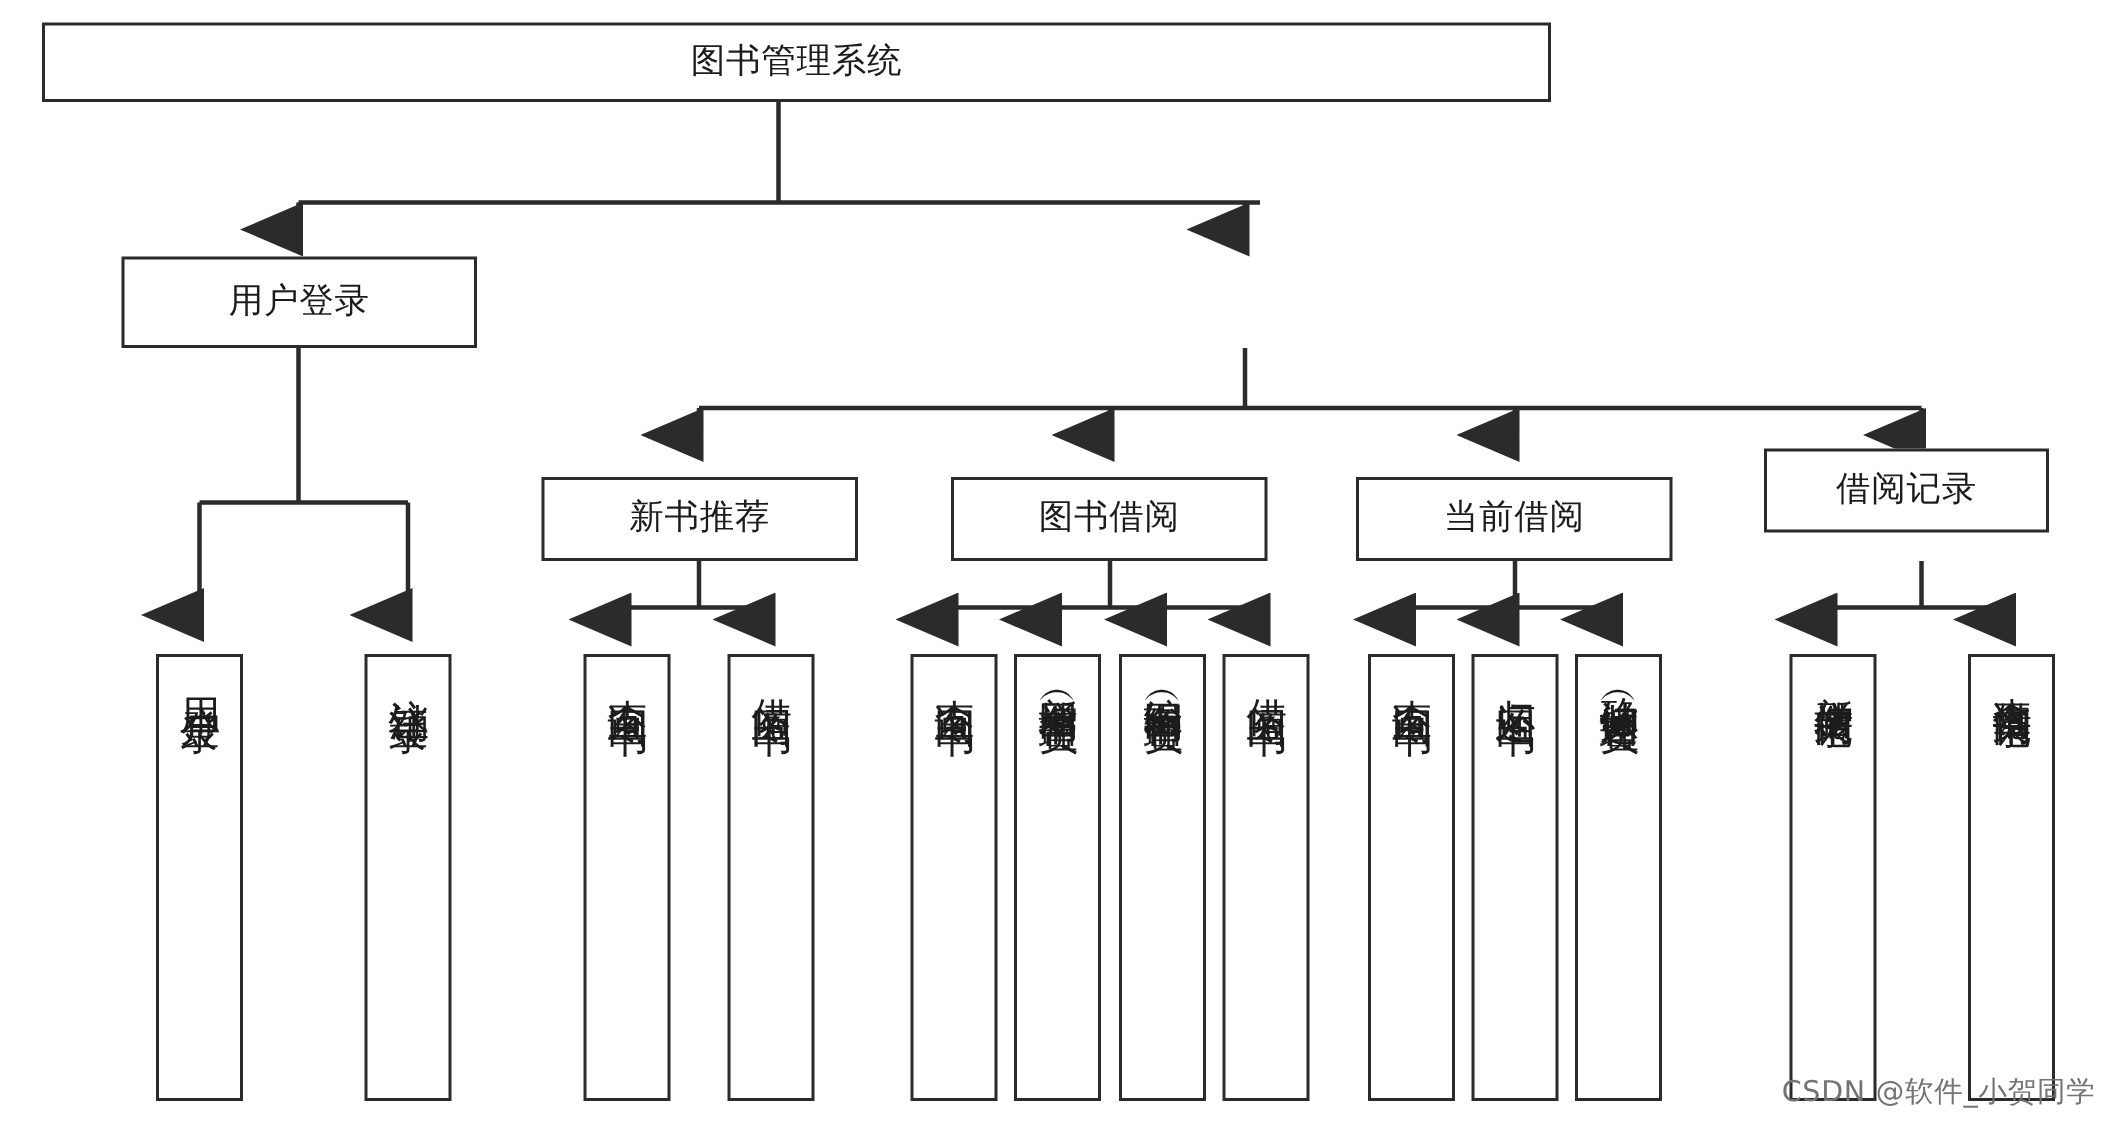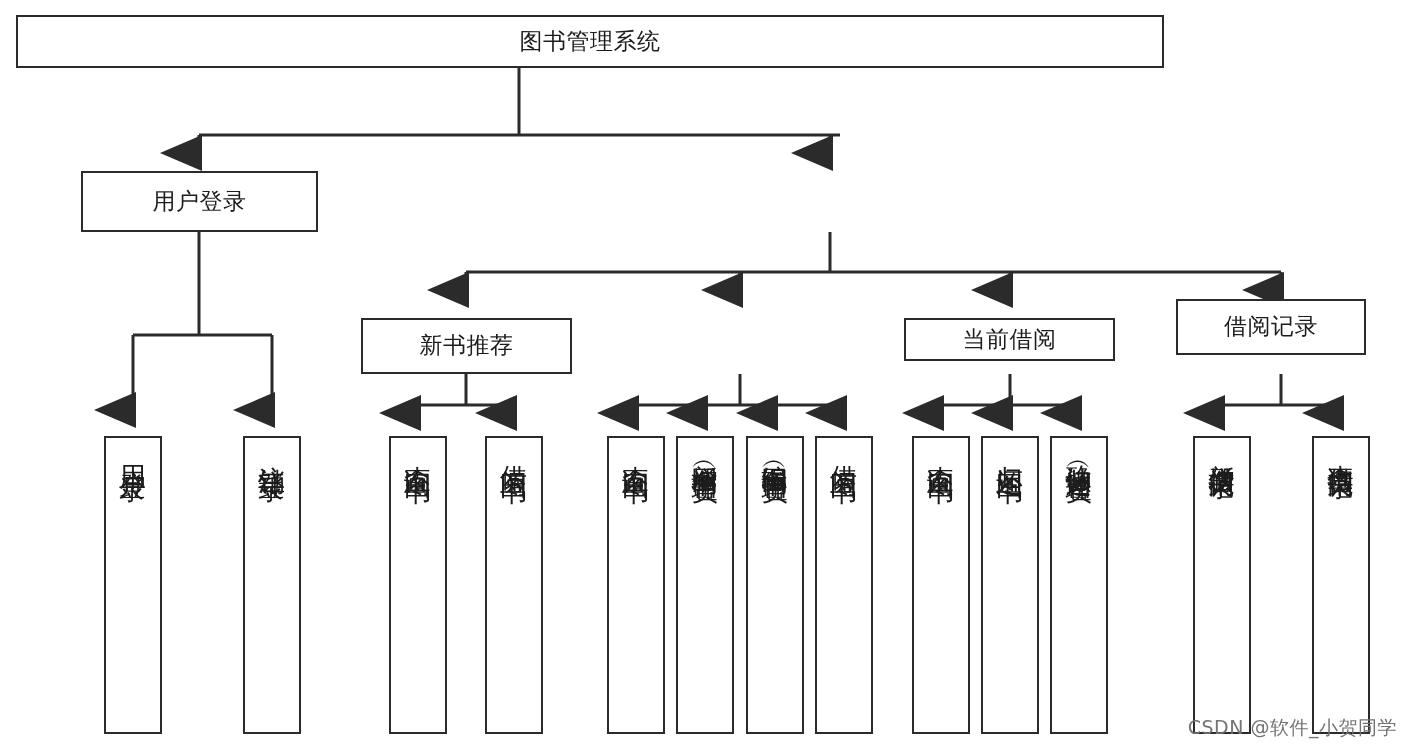--- a/index.html
+++ b/index.html
@@ -125,32 +125,35 @@
       <path d="M 1010 405 L 1010 413" marker-end="url(#arrowdn)"></path>
       <path d="M 1079 405 L 1079 413" marker-end="url(#arrowdn)"></path>
 
       <path d="M 1281 374 L 1281 405"></path>
       <path d="M 1222 405 L 1341 405"></path>
       <path d="M 1222 405 L 1222 413" marker-end="url(#arrowdn)"></path>
       <path d="M 1341 405 L 1341 413" marker-end="url(#arrowdn)"></path>
     </g>
   </svg>
 
-  <div class="node horiz" style="left:16px; top:15px; width:1148px; height:53px;">
+  <div class="node horiz" style="left:28px; top:15px; width:1006px; height:53px;">
     <span class="label">图书管理系统</span>
   </div>
 
   <div class="node horiz" style="left:81px; top:171px; width:237px; height:61px;">
     <span class="label">用户登录</span>
   </div>
 
   <div class="node horiz" style="left:361px; top:318px; width:211px; height:56px;align-items:center;">
     <span class="label">新书推荐</span>
   </div>
-  <div class="node horiz" style="left:904px; top:318px; width:211px; height:43px;">
+  <div class="node horiz" style="left:634px; top:318px; width:211px; height:56px;">
+    <span class="label">图书借阅</span>
+  </div>
+  <div class="node horiz" style="left:904px; top:318px; width:211px; height:56px;">
     <span class="label">当前借阅</span>
   </div>
   <div class="node horiz" style="left:1176px; top:299px; width:190px; height:56px;">
     <span class="label">借阅记录</span>
   </div>
 
   <div class="node vert" style="left:104px; top:436px; width:58px; height:298px;">
     <span class="label">用户登录</span>
   </div>
   <div class="node vert" style="left:243px; top:436px; width:58px; height:298px;">

